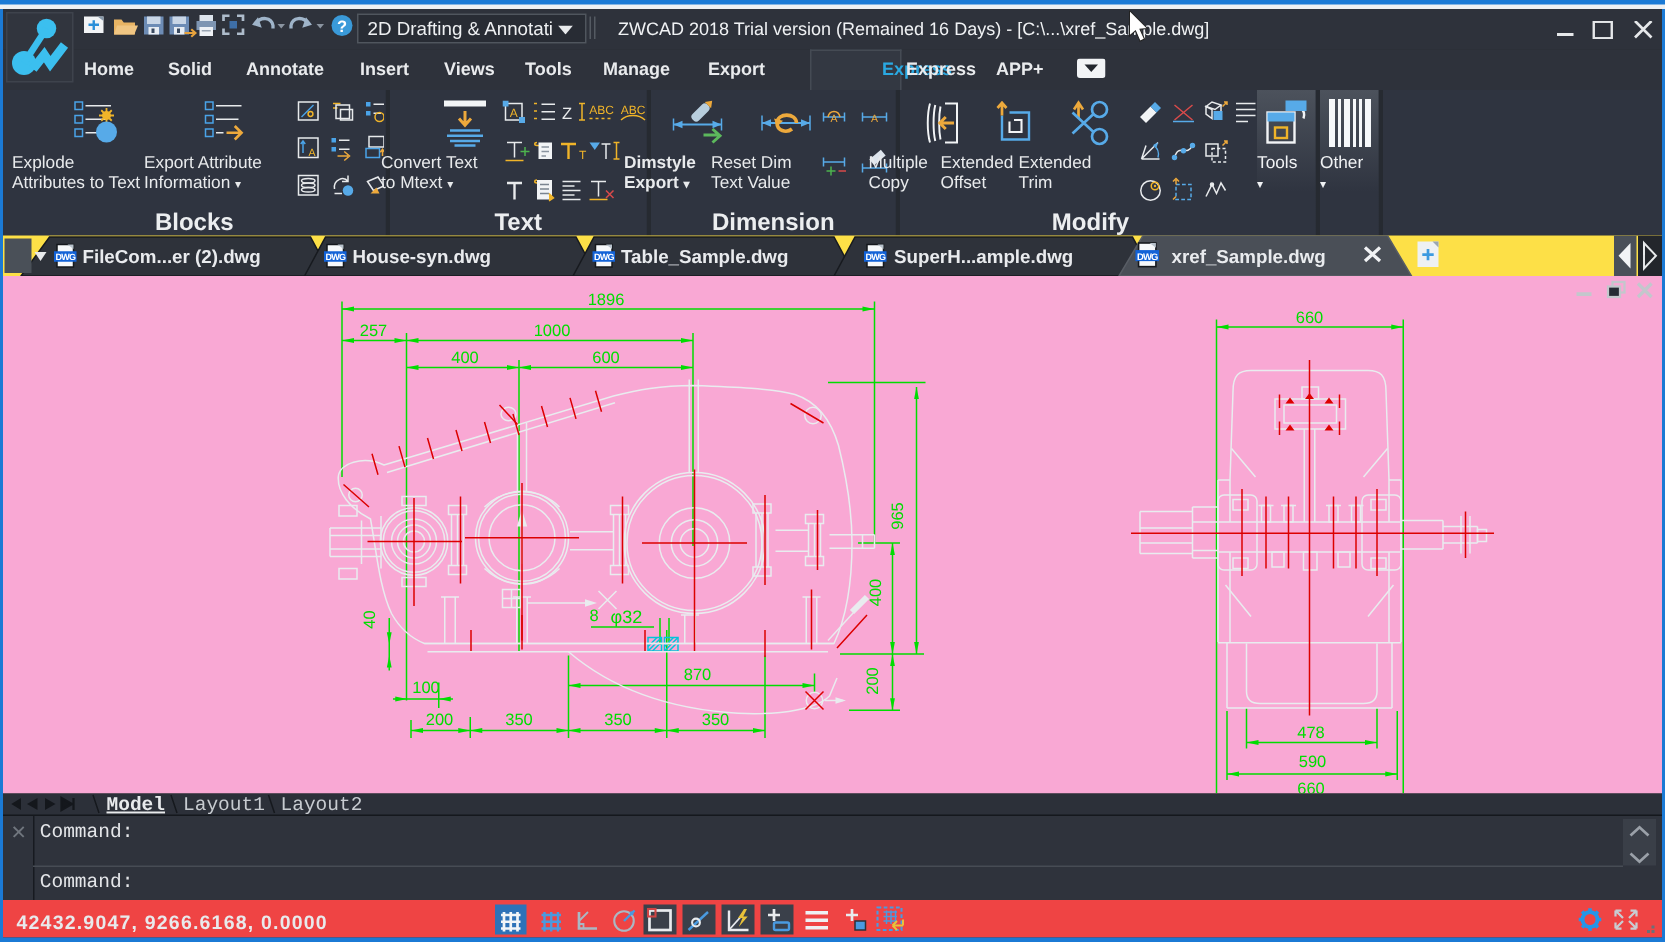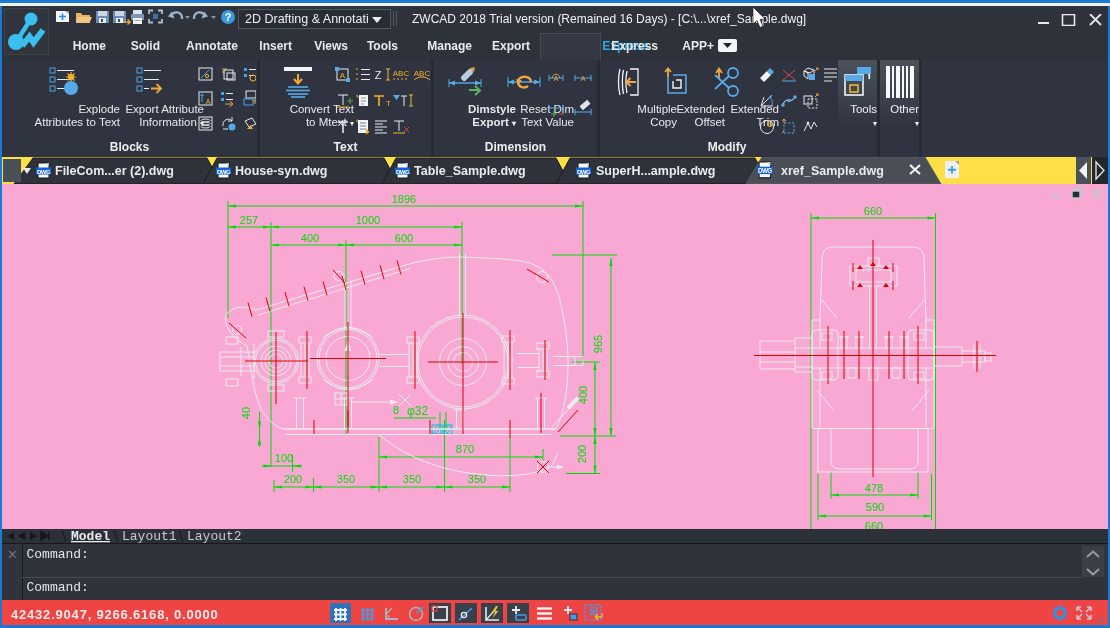--- a/index.html
+++ b/index.html
@@ -8,30 +8,30 @@
 .abs { position:absolute; }
 #frame-top { left:0; top:0; width:1110px; height:4px; background:#1b7ad5; z-index:50; }
 #frame-left { left:0; top:0; width:2px; height:628px; background:#1b7ad5; z-index:50; }
 #frame-right { right:0; top:0; width:2px; height:628px; background:#1b7ad5; z-index:50; }
 #frame-bottom { left:0; bottom:0; width:1110px; height:3px; background:#1b7ad5; z-index:50; }
 #titlebar { left:2px; top:4px; width:1106px; height:29px; background:#2e323b; }
 #tabrow { left:2px; top:33px; width:1106px; height:27px; background:#2e323b; }
 #logo { left:4px; top:8px; width:45px; height:47px; background:#31353e; border:1px solid #3e434c; z-index:5; }
 #ribbon { left:2px; top:60px; width:1106px; height:97px; background:#2f3440; }
 .panel { position:absolute; top:0; height:97px; background:#2f3440; }
-.plabel { position:absolute; bottom:1px; left:0; right:0; text-align:center; color:#eceef0; font-size:12px; font-weight:bold; height:16px; }
-.bigbtn { position:absolute; top:2px; text-align:right; color:#e8eaec; font-size:11.5px; line-height:13px; }
+.plabel { position:absolute; bottom:1px; left:0; right:0; text-align:center; color:#eceef0; font-size:16px; font-weight:bold; height:16px; }
+.bigbtn { position:absolute; top:2px; text-align:left; color:#e8eaec; font-size:11.5px; line-height:13px; }
 .bigbtn .bicon { display:block; margin:3px auto 4px auto; }
 #doctabs { left:2px; top:157px; width:1106px; height:27px; background:#fde047; }
 #canvas { left:2px; top:184px; width:1106px; height:345px; background:#f9a8d4; }
 #modelrow { left:2px; top:529px; width:1106px; height:14px; background:#2c3039; font-family:"Liberation Mono",monospace; }
 #cmdwin { left:2px; top:543px; width:1106px; height:57px; background:#2f333c; border-top:1px solid #15181d; font-family:"Liberation Mono",monospace; color:#e4e6e9; font-size:13px; }
 #statusbar { left:2px; top:600px; width:1106px; height:25px; background:#ef4444; }
 .ttxt { position:absolute; color:#e8eaec; font-size:12.5px; top:11px; white-space:nowrap; }
-.tabitem { position:absolute; top:0; height:27px; line-height:27px; color:#e9ebed; font-size:12px; font-weight:bold; text-align:right; }
+.tabitem { position:absolute; top:0; height:27px; line-height:27px; color:#e9ebed; font-size:12px; font-weight:bold; text-align:left; }
 </style>
 </head>
 <body>
 <div id="frame-top" class="abs"></div>
 <div class="abs" style="left:0;top:2.5px;width:1110px;height:3.5px;background:#eef0f2;z-index:51;"></div>
 <div id="frame-left" class="abs"></div>
 <div id="frame-right" class="abs"></div>
 <div id="frame-bottom" class="abs"></div>
 <div id="titlebar" class="abs"></div>
 <div id="tabrow" class="abs"></div>
@@ -230,21 +230,21 @@
             <path d="M1 5 L8 2 L12 8 L5 11 Z"></path>
             <path d="M3 13 L7 9 L9 13 Z" fill="#eda93c" stroke="none"></path>
           </g>
   </g>
  </svg>
 </div>
 <div class="panel" style="left:258px;width:171px;">
       <div class="plabel">Text</div>
     </div>
     <div>
- <div class="bigbtn" style="left:240px;width:112px;">
+ <div class="bigbtn" style="left:252px;width:112px;">
   <svg class="bicon" width="32" height="34" viewBox="0 0 32 34">
    <rect x="2" y="2" width="28" height="4" fill="#f2f4f6"></rect>
    <path d="M16 9 V17 M12 14 L16 18.5 L20 14" stroke="#eda93c" stroke-width="2" fill="none"></path>
    <g stroke="#57aae8" stroke-width="1.6">
             <line x1="6" y1="22" x2="26" y2="22"></line>
             <line x1="4" y1="25.5" x2="28" y2="25.5"></line>
             <line x1="6" y1="29" x2="26" y2="29"></line>
             <line x1="9" y1="32" x2="23" y2="32"></line>
           </g>
   </svg>Convert Text<br>to Mtext <span style="font-size:8px;">▾</span></div>

